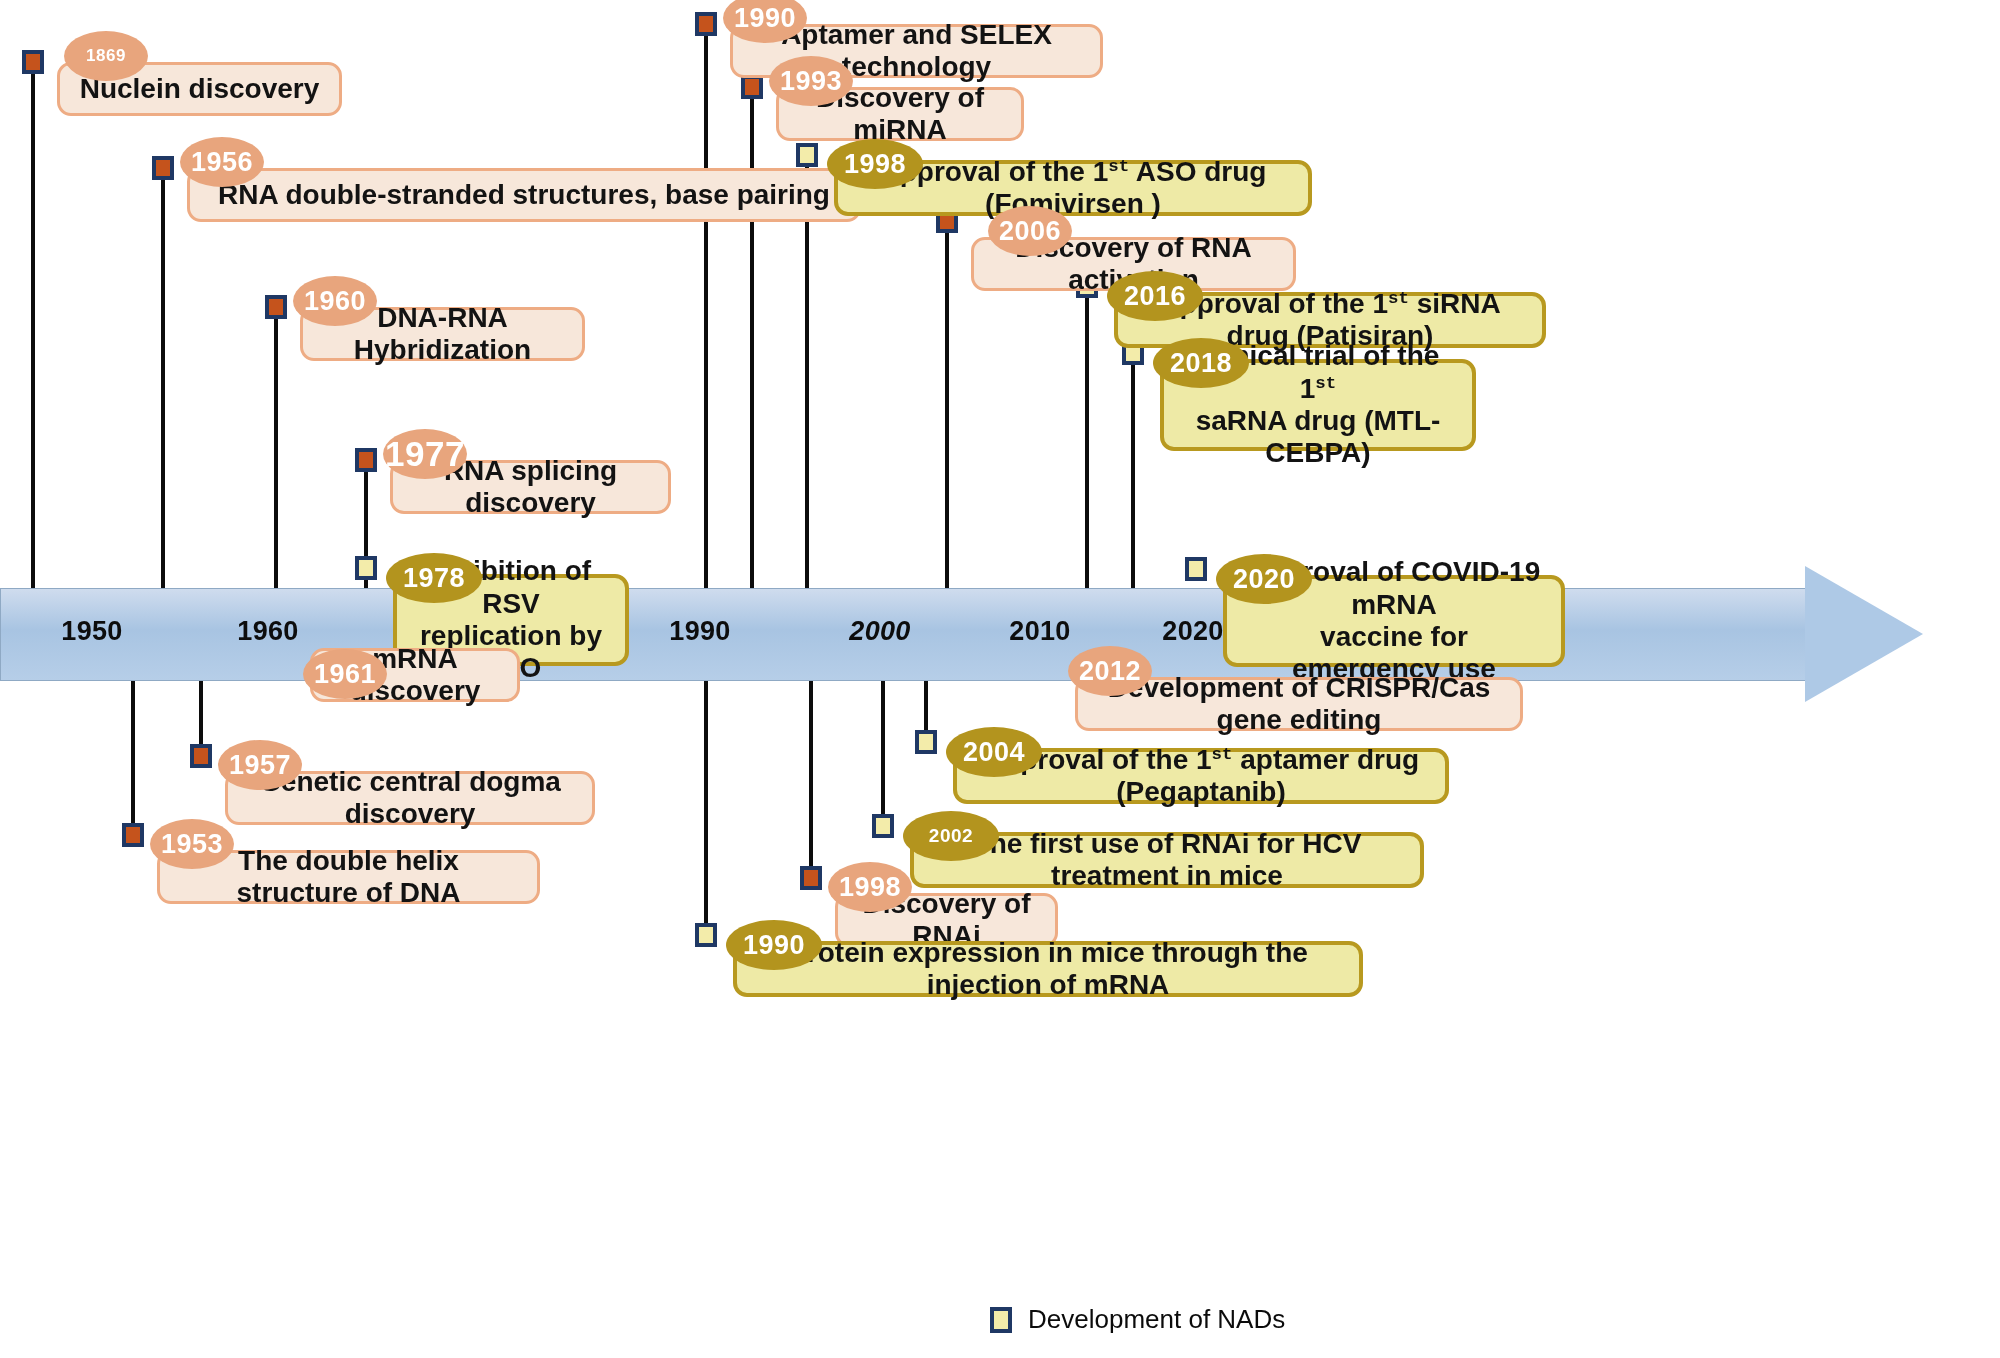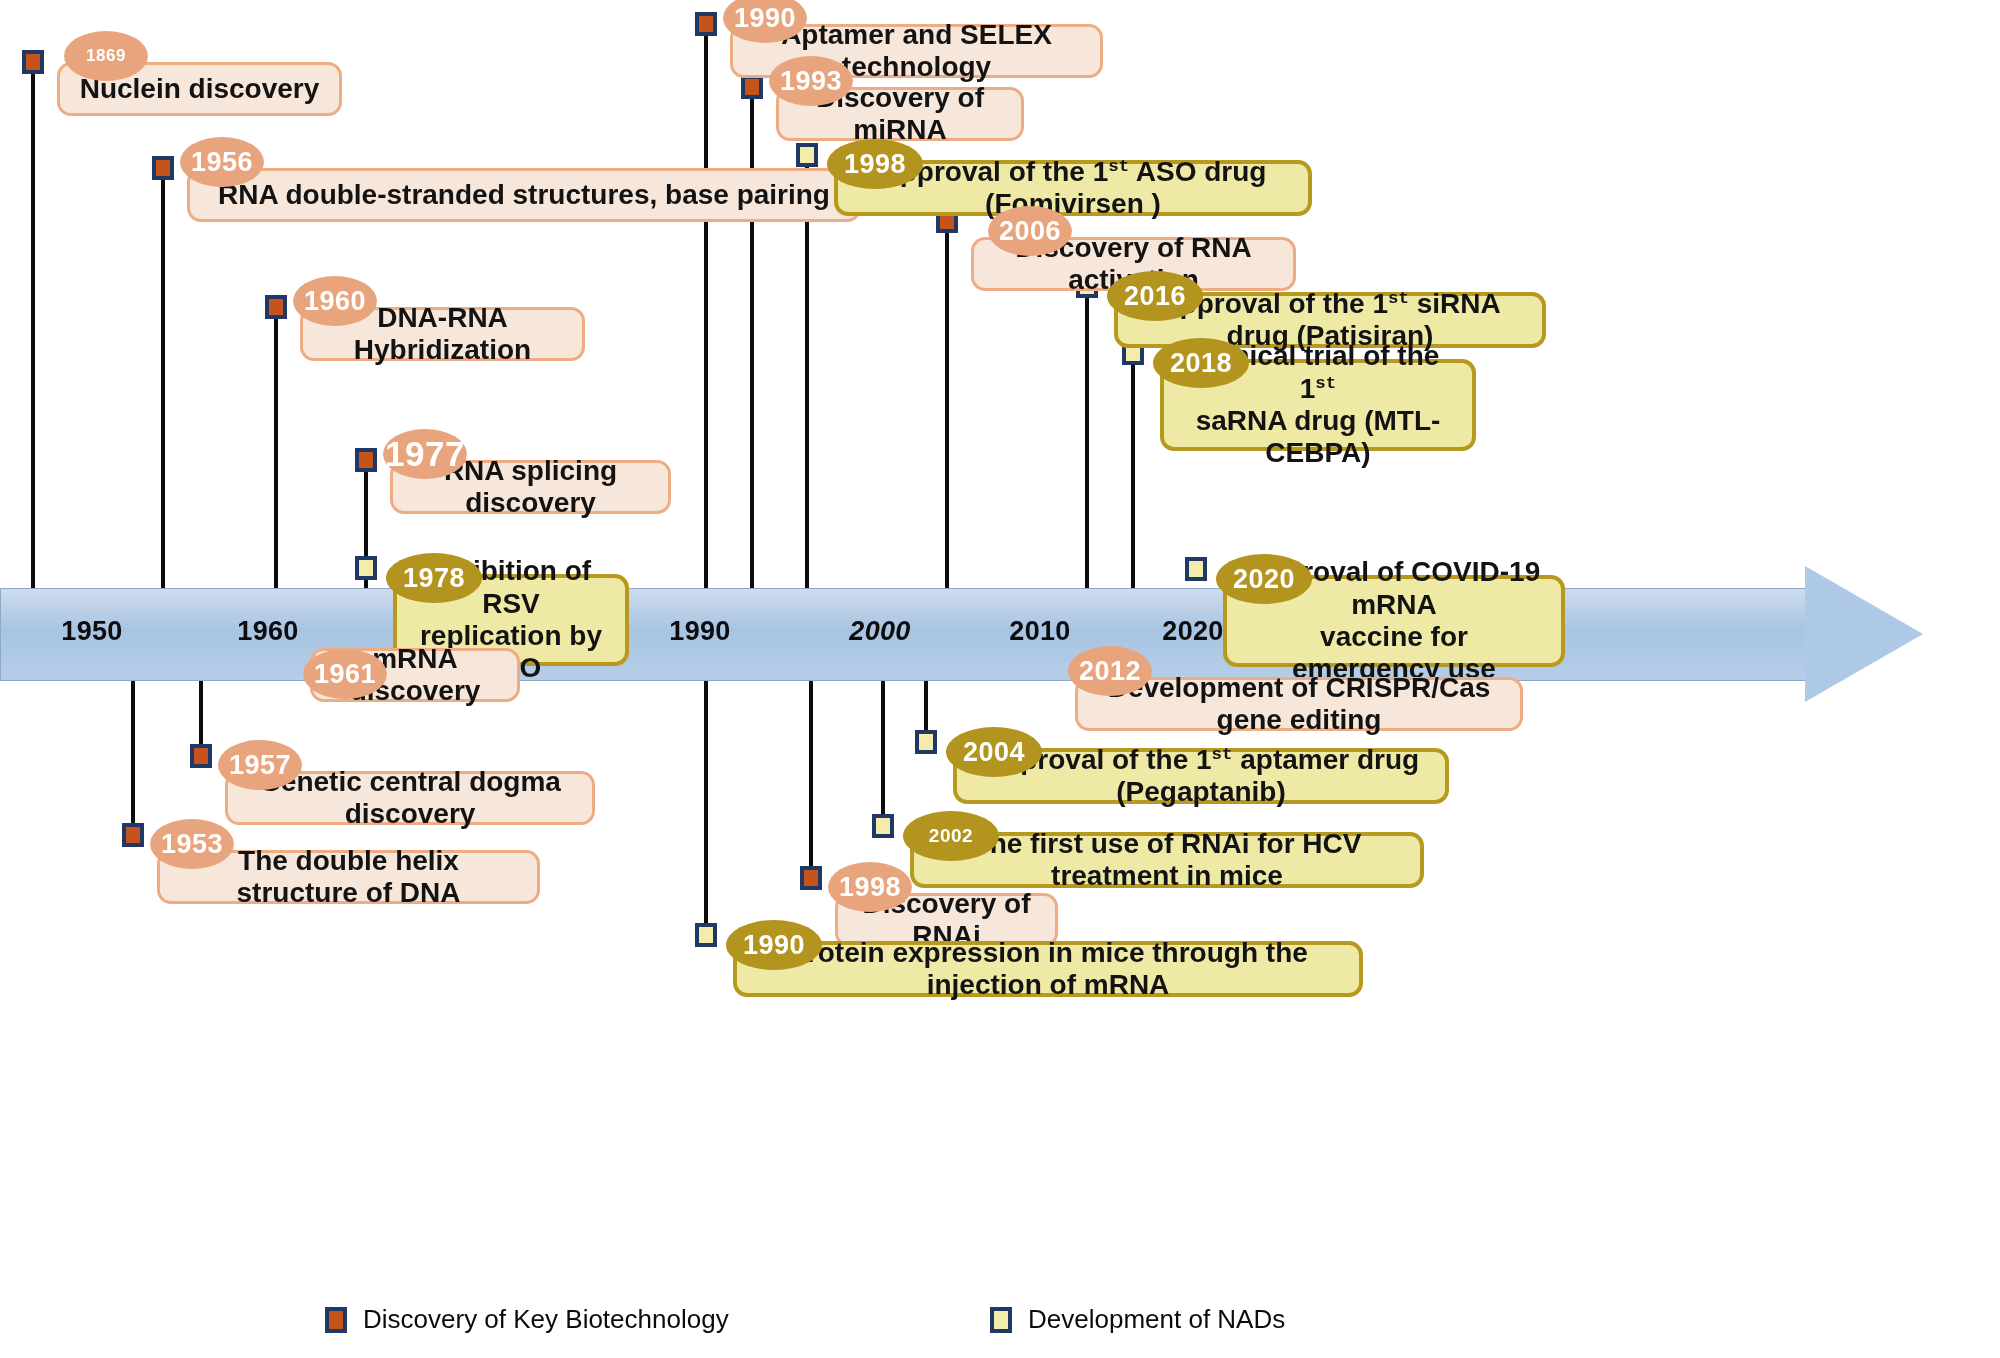--- a/index.html
+++ b/index.html
@@ -184,23 +184,19 @@
         <div class="tick-label" style="left: 268px;">1960</div>
         <div class="tick-label" style="left: 525px;">1980</div>
         <div class="tick-label" style="left: 700px;">1990</div>
         <div class="tick-label" style="left: 880px; font-style: italic;">2000</div>
         <div class="tick-label" style="left: 1040px;">2010</div>
         <div class="tick-label" style="left: 1193px;">2020</div>
       </div>
   </div>
 
   <div class="legend" id="legend-layer">
-      <div class="legend-item" style="left: 325px; top: 6px;">
-        <span class="legend-swatch s-orange"></span>
-        <span class="legend-label">Discovery of Key Biotechnology</span>
-      </div>
       <div class="legend-item" style="left: 990px; top: 6px;">
         <span class="legend-swatch s-yellow"></span>
         <span class="legend-label">Development of NADs</span>
       </div>
     </div>
 
 </div>
 
 </body></html>

